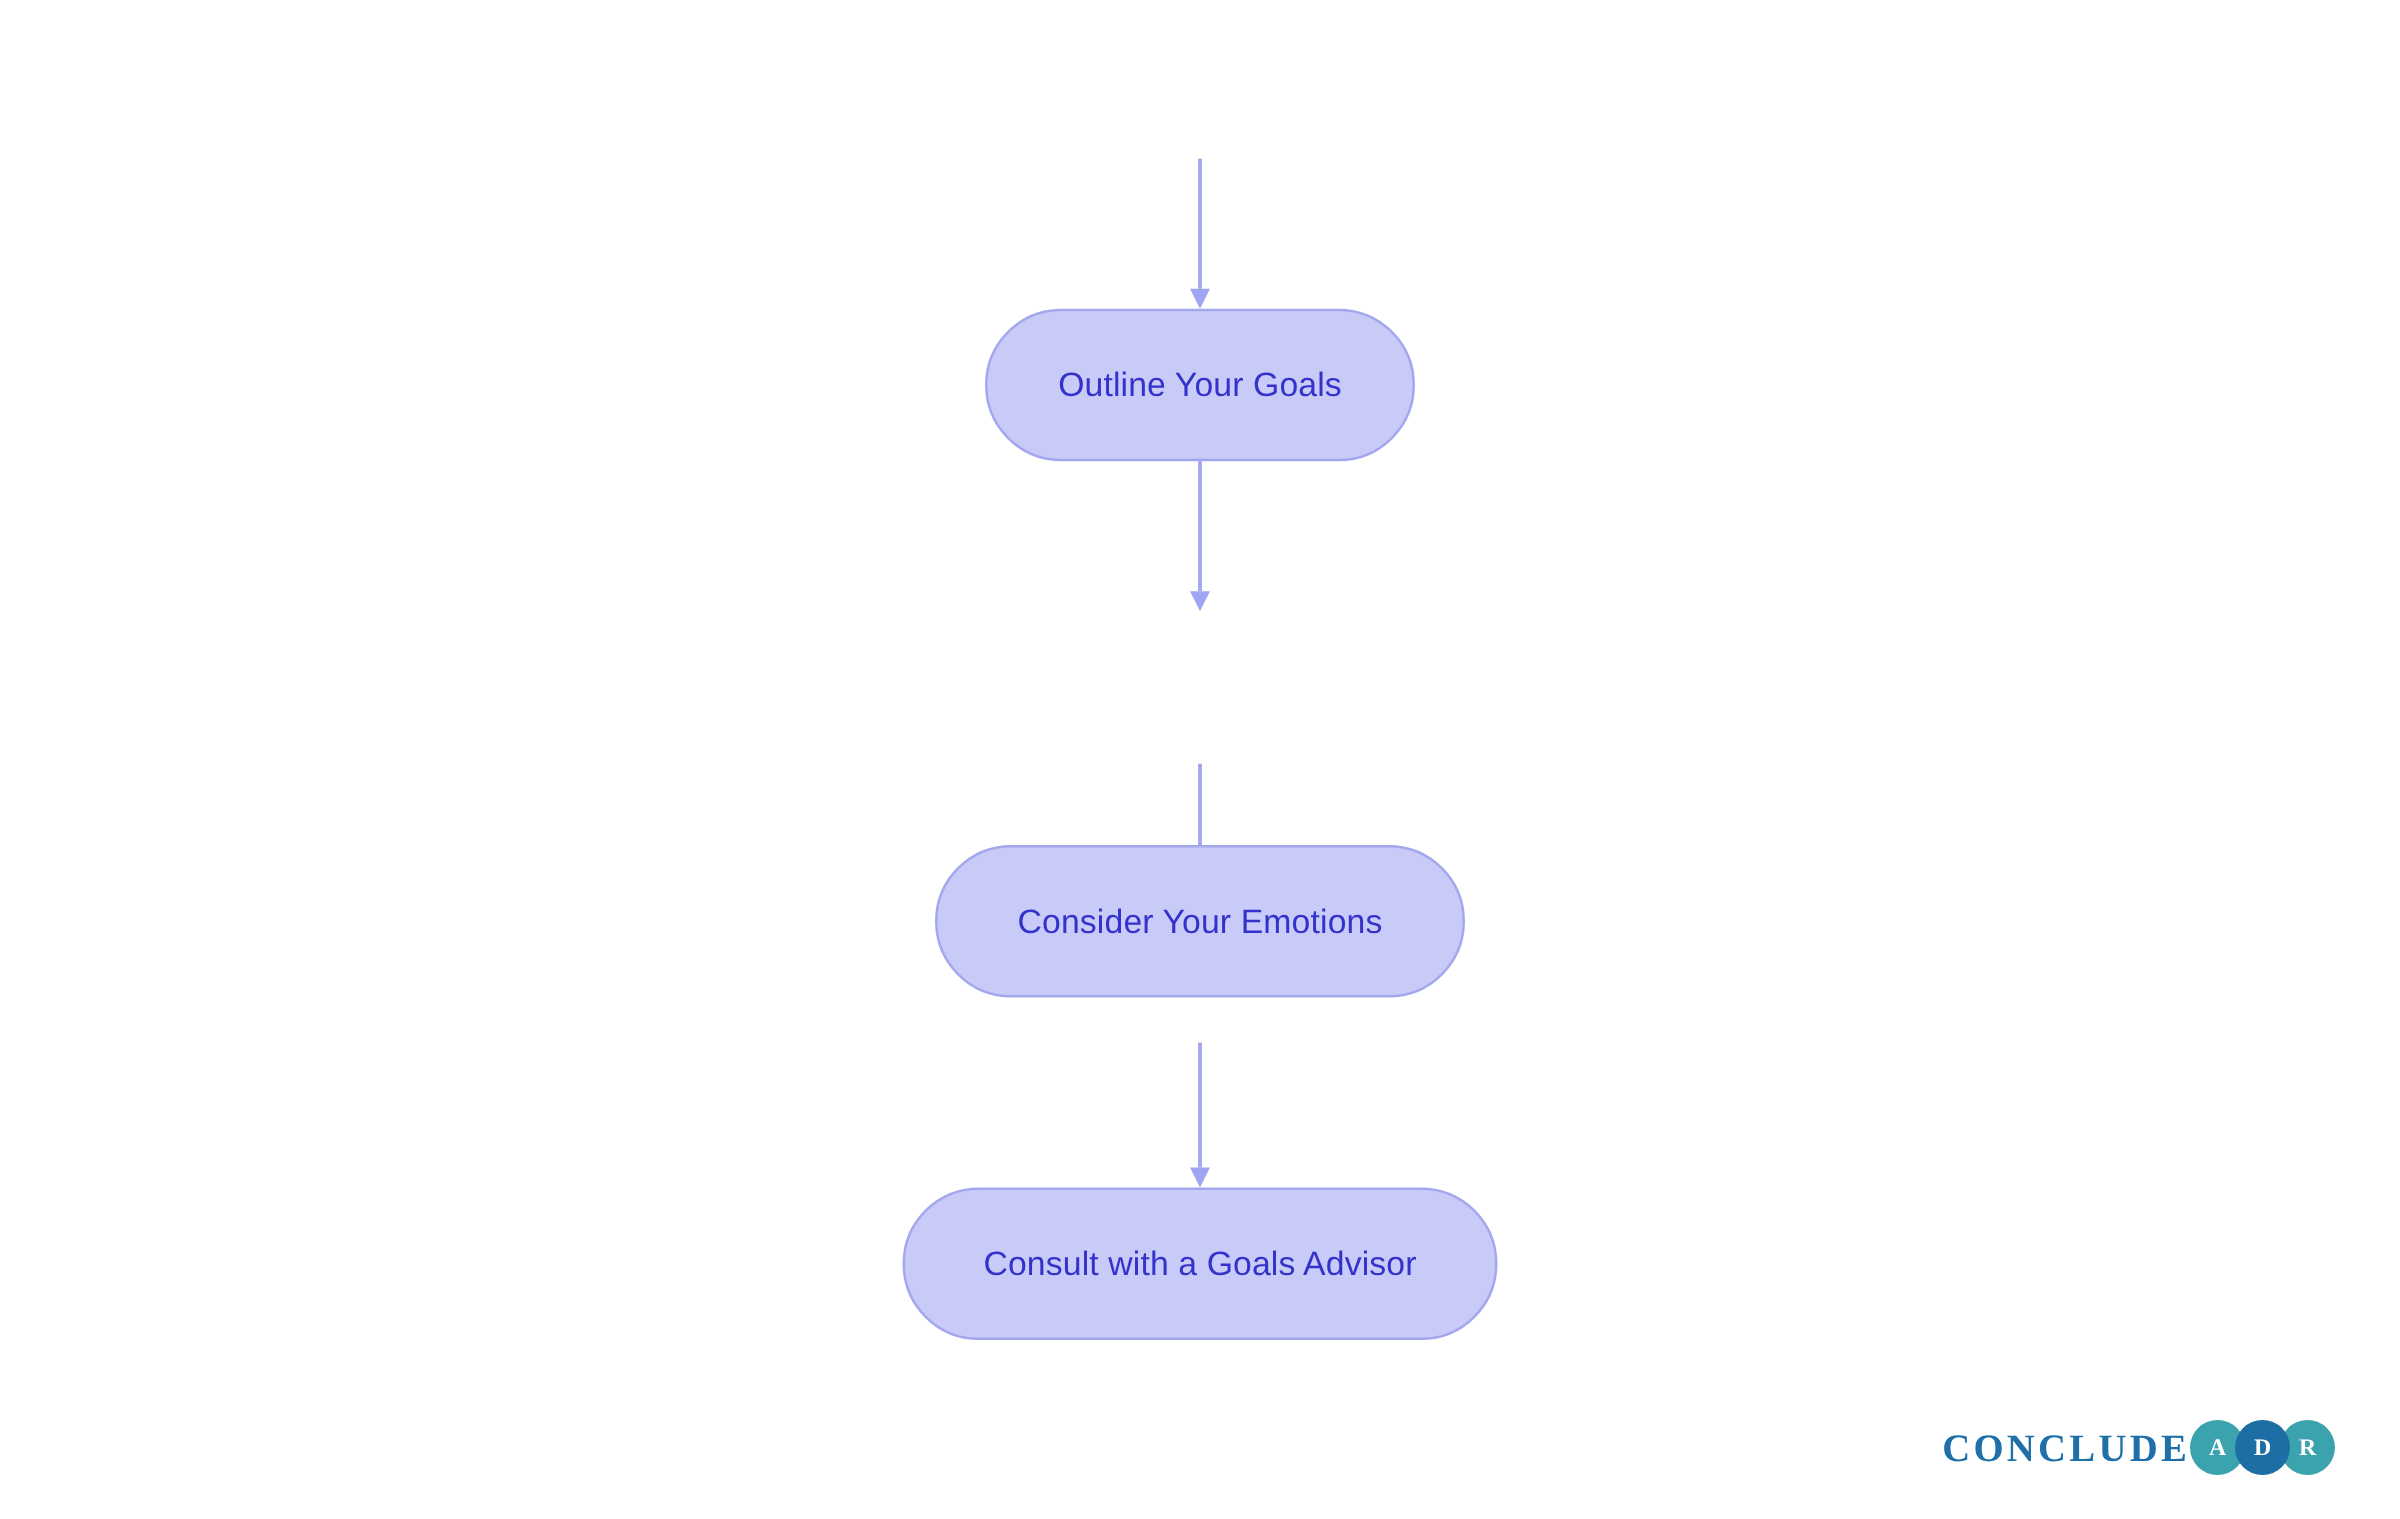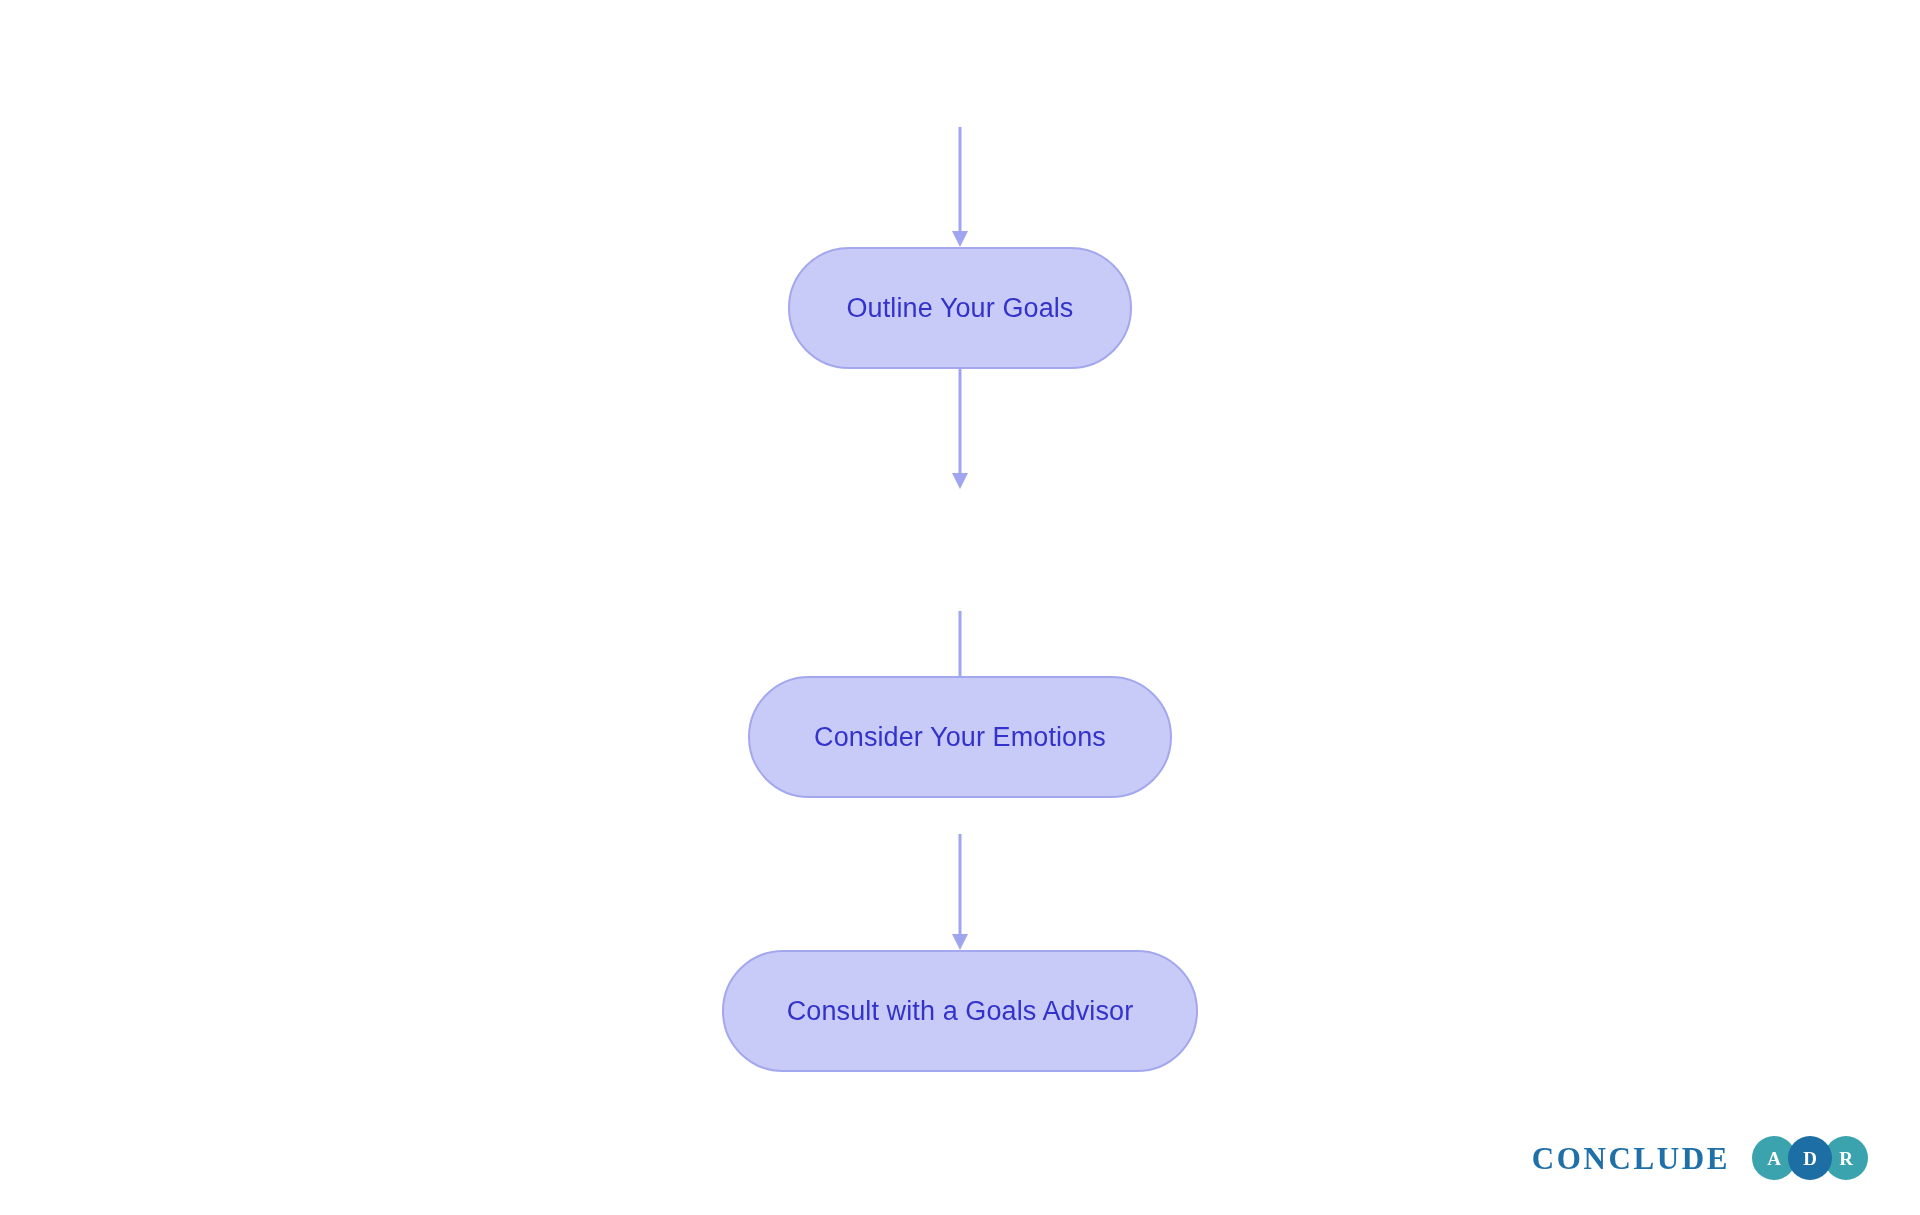--- a/index.html
+++ b/index.html
@@ -89,21 +89,20 @@
   .conn-4 { top: 834px; height: 116px; }
   .conn-4 .shaft { height: 100px; }
 
   
   #brand-logo {
     position: absolute;
     right: 52px;
     top: 1136px;
     display: flex;
     align-items: center;
-    gap: 22px;
   }
   .brand-wordmark {
     color: #1f6fa8;
     font-family: "Liberation Serif", serif;
     font-size: 31px;
     font-weight: 700;
     letter-spacing: 2.6px;
     line-height: 1;
   }
   .brand-circles {

